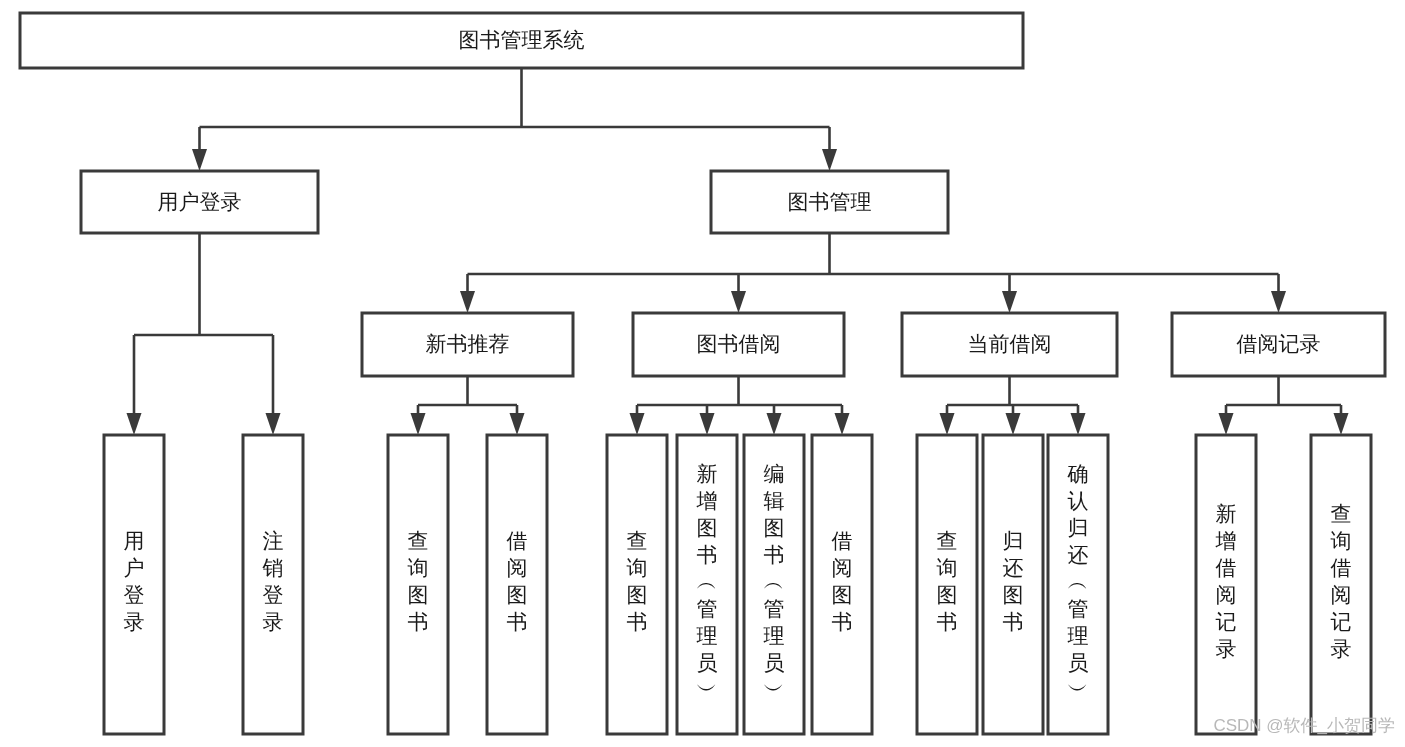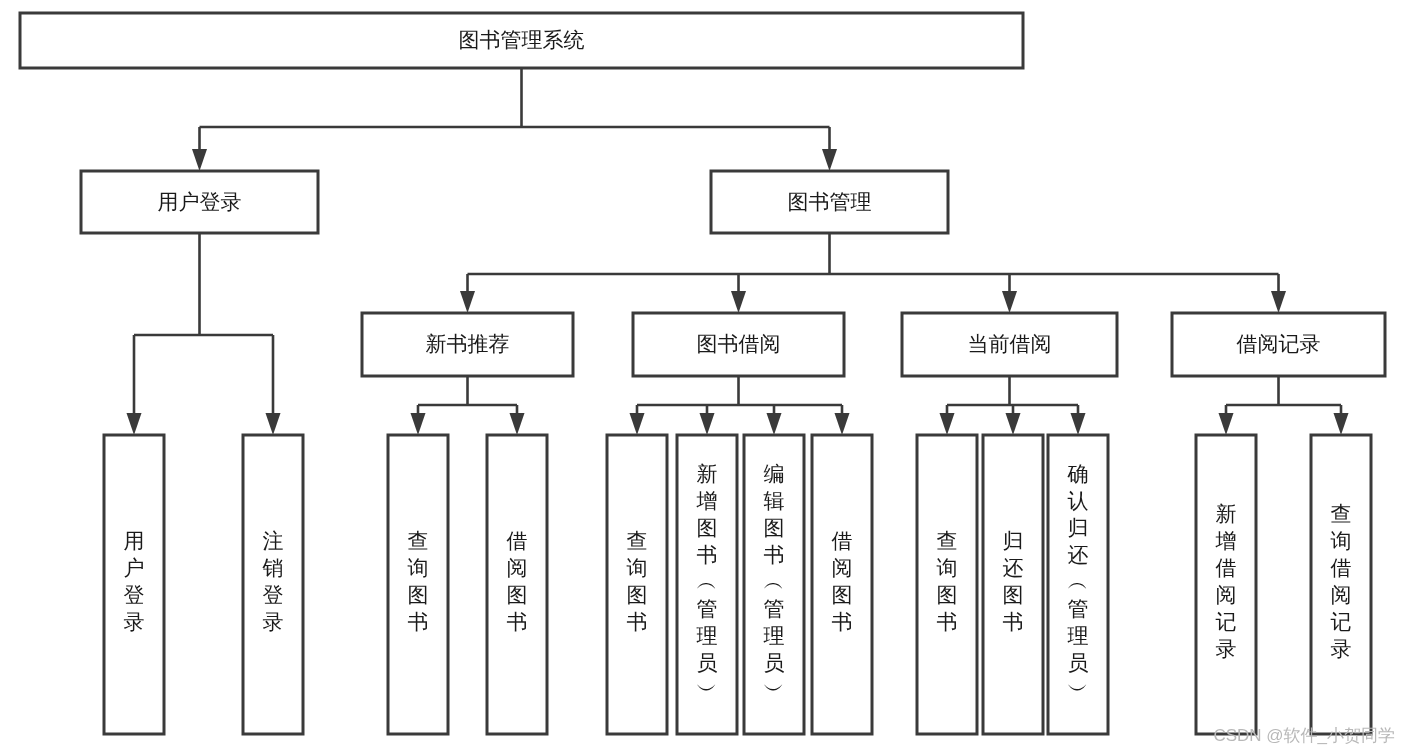--- a/index.html
+++ b/index.html
@@ -51,21 +51,21 @@
   }
   .node-label-vertical {
     fill: #1a1a1a;
     font-family: "Liberation Sans", "DejaVu Sans", sans-serif;
     font-size: 21px;
     text-anchor: middle;
   }
   .watermark-text {
     position: absolute;
     right: 10px;
-    bottom: 0;
+    bottom: 10px;
     font-family: "Liberation Sans", "DejaVu Sans", sans-serif;
     font-size: 17px;
     color: #b8b8b8;
     white-space: nowrap;
     user-select: none;
   }
 </style>
 </head>
 <body>
 

